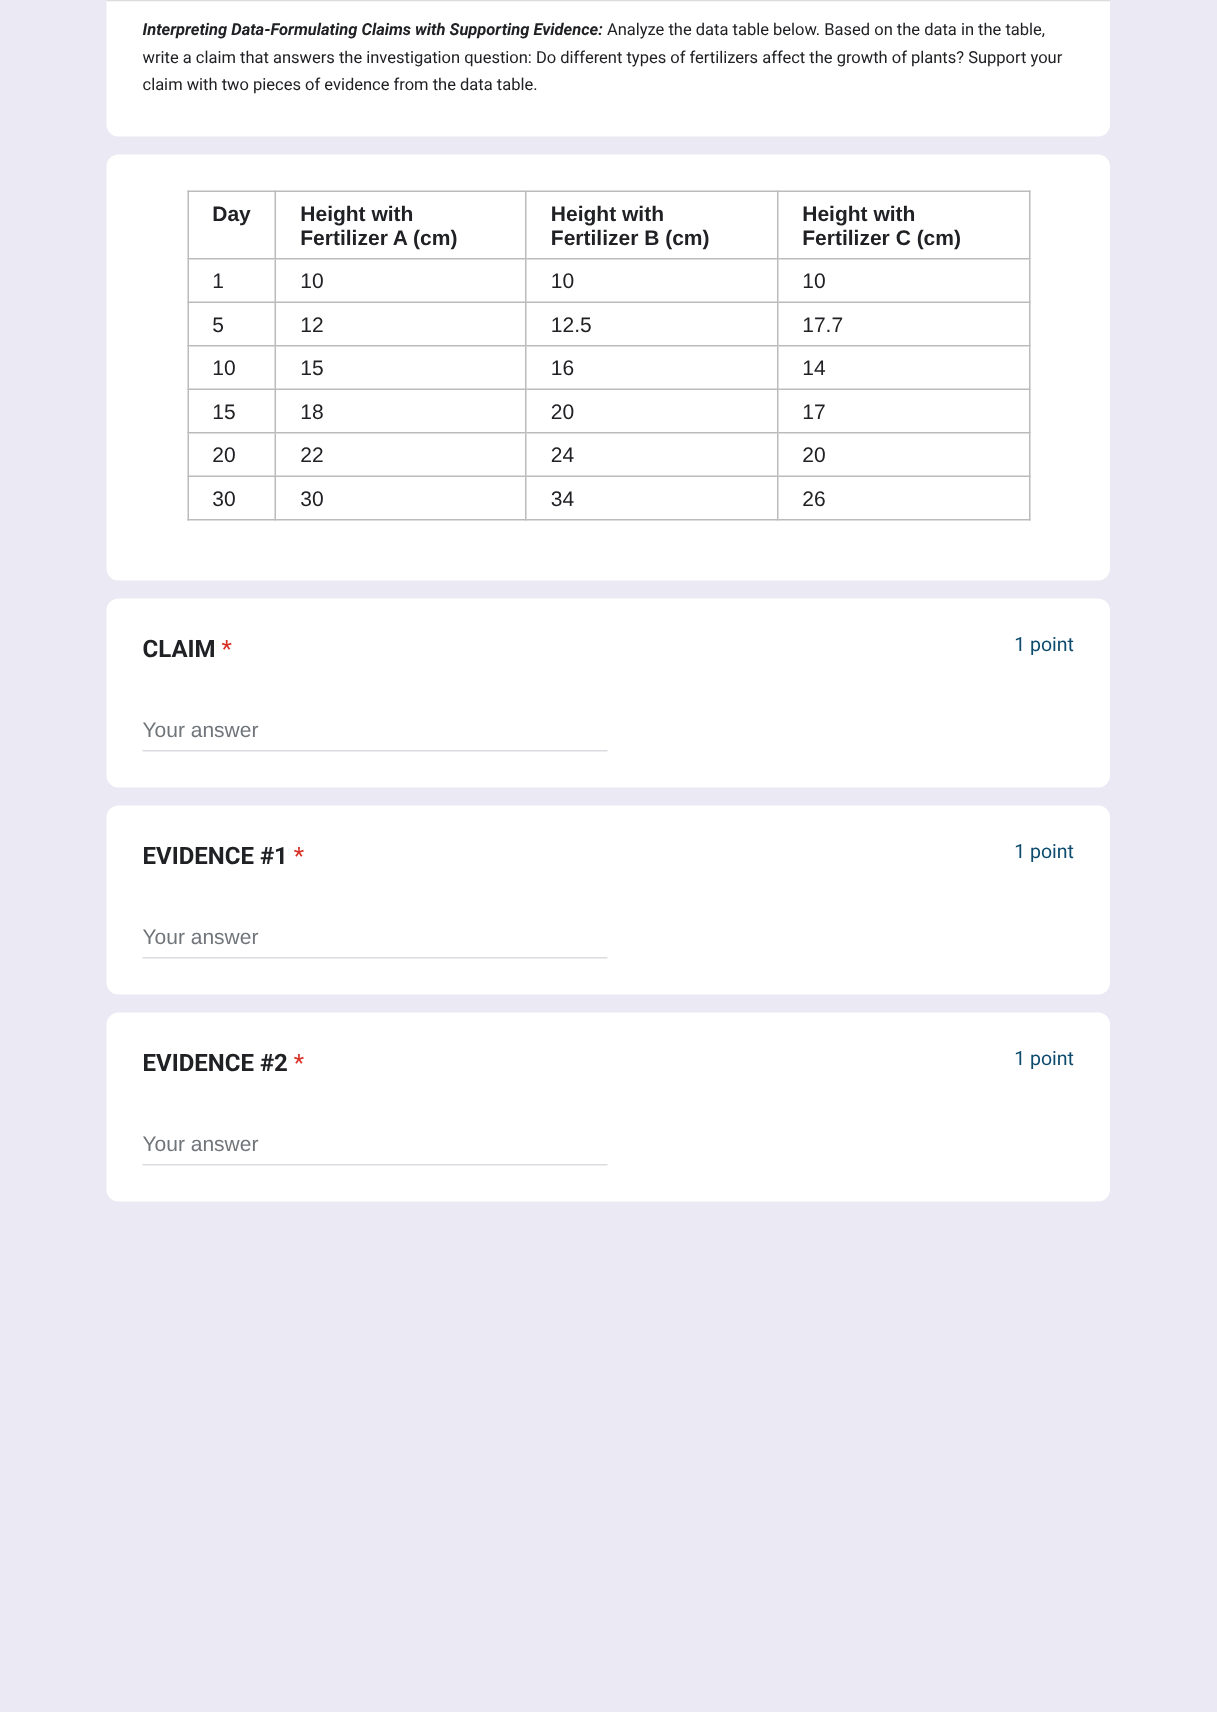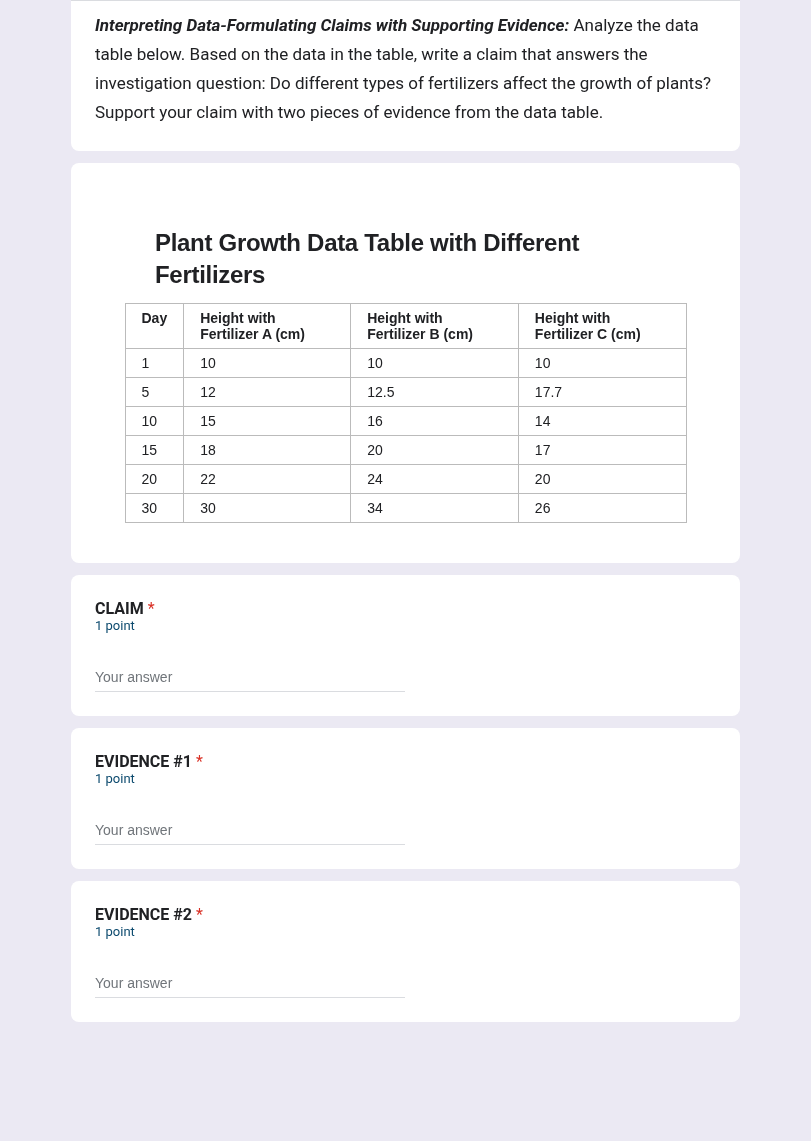--- a/index.html
+++ b/index.html
@@ -18,21 +18,21 @@
     padding: 24px;
   }
   .card.first {
     border-top-left-radius: 0;
     border-top-right-radius: 0;
     border-top: 1px solid #dadce0;
     padding-top: 10px;
     margin-top: 0;
   }
   .instruction-text {
-    font-size: 17px;
+    font-size: 11px;
     line-height: 1.7;
     color: #202124;
   }
   .instruction-text .bold-ital {
     font-weight: 700;
     font-style: italic;
   }
   .table-card { padding: 24px 24px 40px 24px; }
   .table-title {
     font-family: Arial, sans-serif;
@@ -56,21 +56,20 @@
     vertical-align: top;
   }
   table.data th {
     font-weight: 700;
     background: #fff;
   }
   .q-header {
     display: flex;
     justify-content: space-between;
     align-items: flex-start;
-    flex-direction: column;
   }
   .q-label {
     font-size: 16px;
     font-weight: 700;
     color: #202124;
   }
   .asterisk { color: #d93025; font-weight: 400; }
   .points {
     font-size: 13px;
     color: #0c4a6e;
@@ -92,21 +91,20 @@
 </head>
 <body>
 
 <div class="card first">
   <p class="instruction-text">
     <span class="bold-ital">Interpreting Data-Formulating Claims with Supporting Evidence:</span><span> Analyze the data table below. Based on the data in the table, write a claim that answers the investigation question: Do different types of fertilizers affect the growth of plants? Support your claim with two pieces of evidence from the data table.</span>
   </p>
 </div>
 
 <div class="card table-card">
-  <h2 class="table-title">Plant Growth Data Table with Different Fertilizers</h2>
   <table class="data">
     <thead>
       <tr>
         <th>Day</th>
         <th>Height with Fertilizer A (cm)</th>
         <th>Height with Fertilizer B (cm)</th>
         <th>Height with Fertilizer C (cm)</th>
       </tr>
     </thead>
     <tbody>

